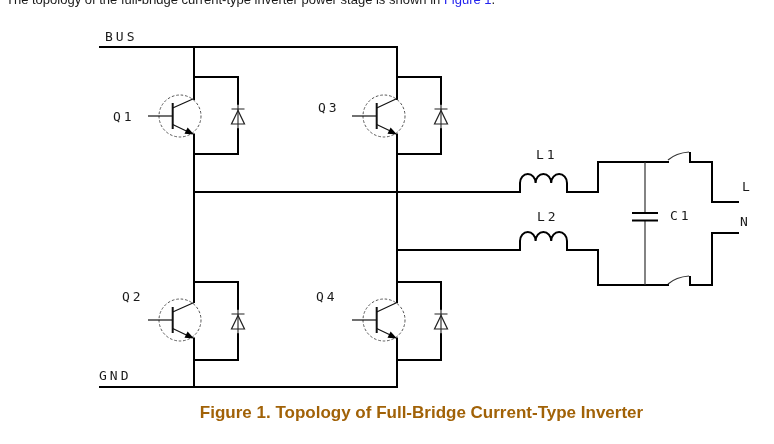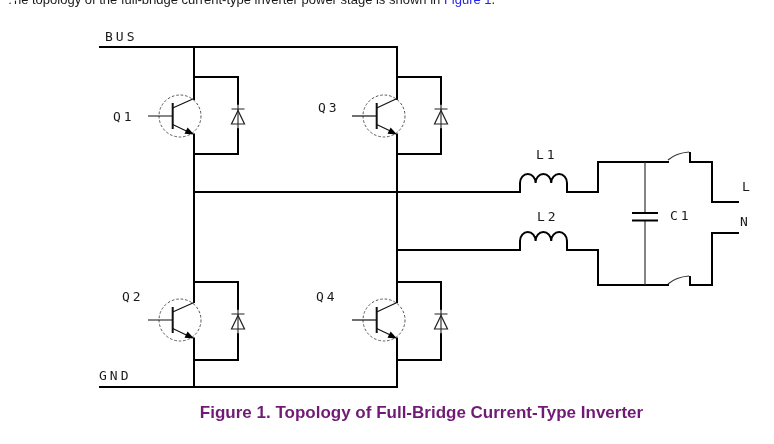--- a/index.html
+++ b/index.html
@@ -1,35 +1,35 @@
 <!DOCTYPE html>
 <html><head>
 <meta charset="utf-8">
 <style>
   html,body{margin:0;padding:0;background:#fff;}
   .page{position:relative;width:774px;height:444px;background:#fff;overflow:hidden;
-        font-family:"Liberation Sans",sans-serif;border-radius:20px;}
+        font-family:"Liberation Sans",sans-serif;}
   
   .top-clip{position:absolute;top:0;left:6px;right:0;height:9px;overflow:hidden;}
   .top-line{position:absolute;top:-7px;left:0;white-space:nowrap;
             font-size:13px;color:#1a1a1a;line-height:1.15;}
   .top-line a{color:#2222ee;text-decoration:none;}
   
   .schem{position:absolute;left:0;top:0;}
   .w2{stroke:#000;stroke-width:2;fill:none;stroke-linecap:square;}
   .w1{stroke:#333;stroke-width:1.2;fill:none;stroke-linecap:butt;}
   .tbody{stroke:#111;stroke-width:1.2;fill:none;}
   .tbar{stroke:#111;stroke-width:2;fill:none;}
   .tcircle{stroke:#555;stroke-width:1;fill:none;stroke-dasharray:2.6 1.9;}
   .dpart{stroke:#222;stroke-width:1.2;fill:none;}
   .lbl{font-family:"DejaVu Sans Mono","Liberation Mono",monospace;
        font-size:13px;letter-spacing:3px;fill:#1a1a1a;}
   
   .caption{position:absolute;top:403px;left:0;width:774px;box-sizing:border-box;
-           padding-left:69px;text-align:center;font-weight:bold;font-size:17px;color:#701a75;}
+           padding-left:69px;text-align:center;font-weight:bold;font-size:17px;color:#a16207;}
 </style>
 </head>
 <body>
 
 <div class="page">
 
   <div class="top-clip">
     <div class="top-line">
       <span>The topology of the full-bridge current-type inverter power stage is shown in </span><a href="#">Figure 1</a><span>.</span>
     </div>

